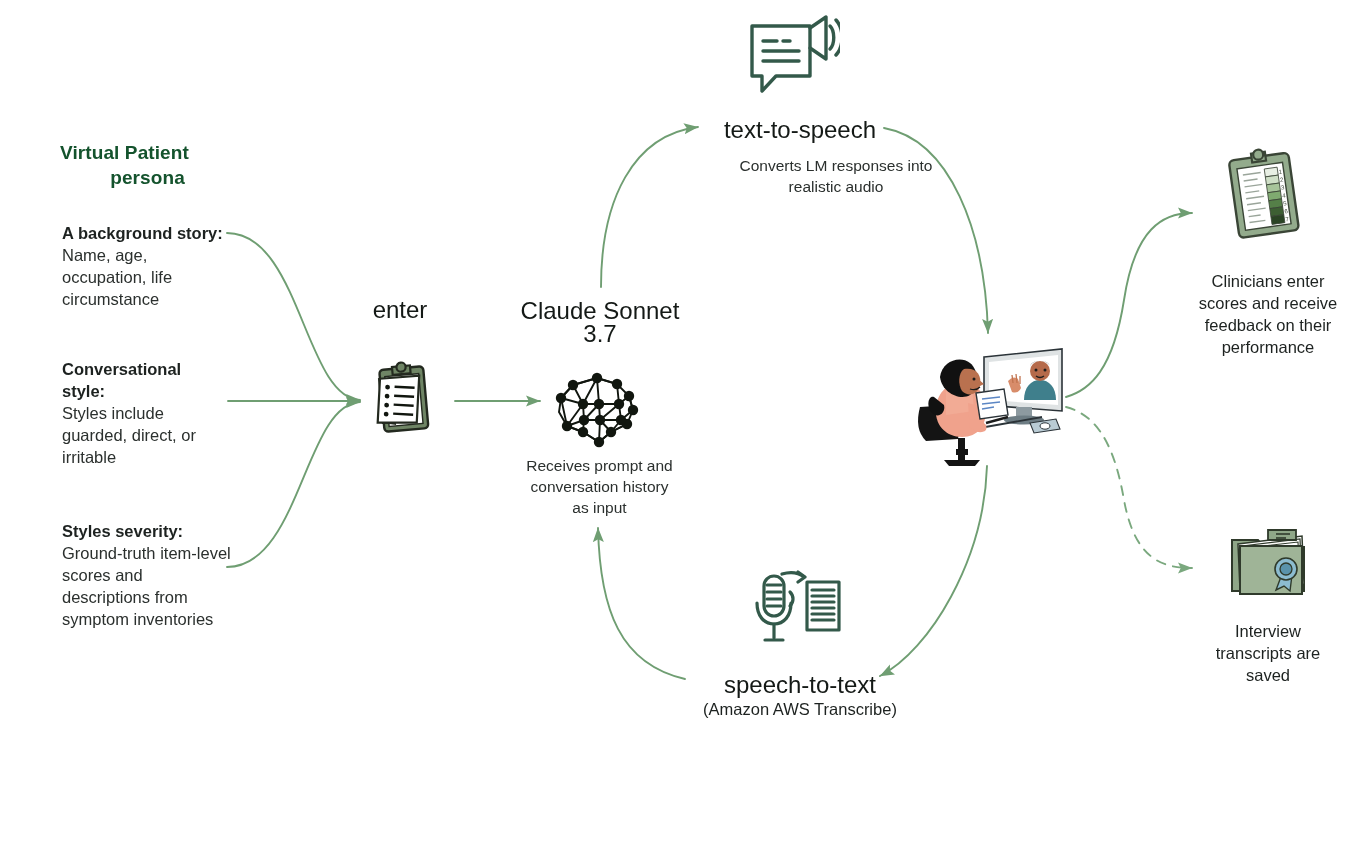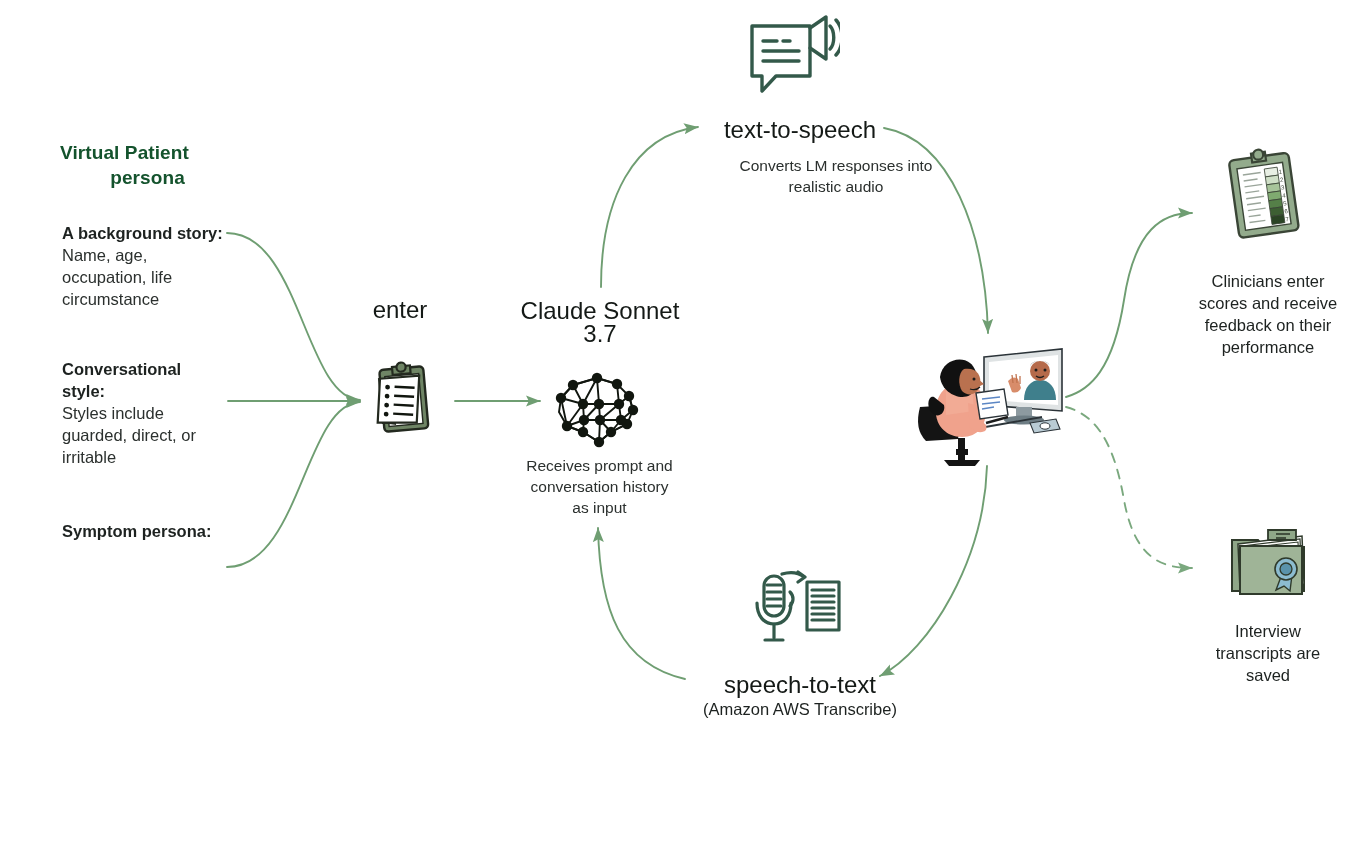--- a/index.html
+++ b/index.html
@@ -72,21 +72,22 @@
     <div class="label-bold">Conversational style:</div>
     <div class="body-txt">Styles include guarded, direct, or irritable</div>
   </div>
 
   <div class="txt" style="left:62px;top:222px;width:165px;">
     <div class="label-bold">A background story:</div>
     <div class="body-txt">Name, age, occupation, life circumstance</div>
   </div>
 
   <div class="txt" style="left:62px;top:520px;width:172px;">
-    <div class="label-bold">Symptom persona:</div>
+    <div class="label-bold">Styles severity:</div>
+    <div class="body-txt">Ground-truth item-level scores and descriptions from symptom inventories</div>
   </div>
 
   <div class="txt node-title" style="left:345px;top:298px;width:110px;">enter</div>
 
   <div class="icon-box" style="left:368px;top:360px;width:72px;height:82px;">
     <svg width="72" height="82" viewBox="0 0 72 82">
       <g transform="rotate(-5 36 41)">
         <rect x="14" y="8" width="44" height="62" rx="4" fill="#6f8565" stroke="#23291f" stroke-width="2.4"></rect>
         <rect x="19" y="15" width="34" height="50" fill="#ffffff" stroke="#23291f" stroke-width="1.4"></rect>
         <path d="M27,6 h18 v8 h-18 z" fill="#6f8565" stroke="#23291f" stroke-width="2.2"></path>

